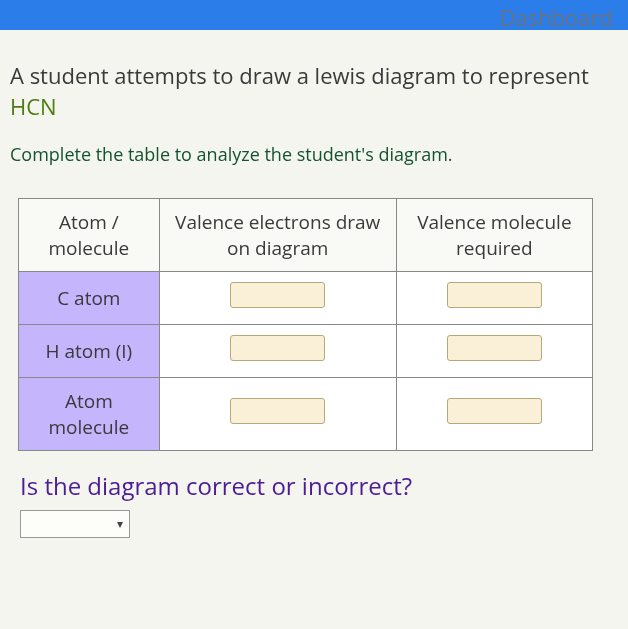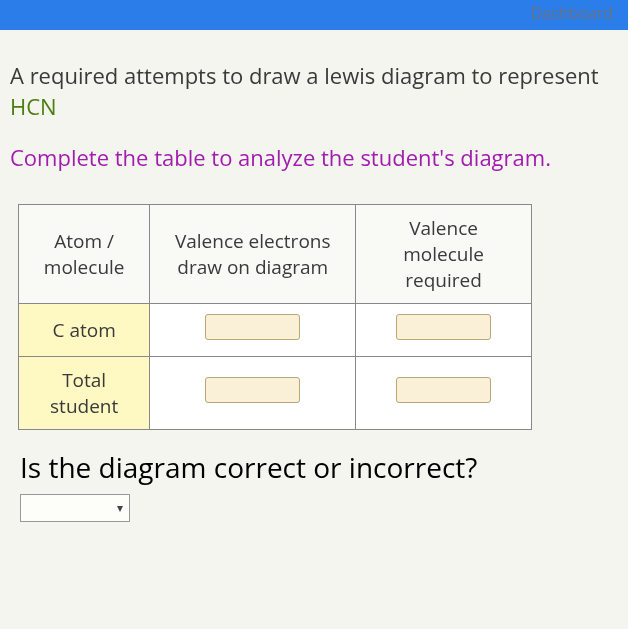--- a/index.html
+++ b/index.html
@@ -15,45 +15,45 @@
       background: #2b7de9;
       height: 30px;
       width: 100%;
       display: flex;
       justify-content: flex-end;
       align-items: center;
       padding-right: 20px;
     }
     .dashboard-label {
       color: #6b7280;
-      font-size: 16px;
+      font-size: 22px;
       position: absolute;
       top: 2px;
       right: 15px;
       z-index: 10;
       margin-left: 39px;
     }
     .content {
       padding: 30px 10px 10px 10px;
       color: #333;
     }
     .question-text {
       font-size: 22px;
       color: #3a3a3a;
       margin-bottom: 20px;
       line-height: 1.4;
     }
     .instruction-text {
-      font-size: 22px;
-      color: #a21caf;
+      font-size: 18px;
+      color: #14532d;
       margin-bottom: 18px;
     }
     table {
       border-collapse: collapse;
-      width: 514px;
+      width: 575px;
       margin-left: 8px;
       margin-top: 32px;
     }
     th, td {
       border: 1px solid #888;
       padding: 10px 12px;
       text-align: center;
       font-size: 19px;
       color: #3a3a3a;
       font-weight: normal;
@@ -62,38 +62,38 @@
       background: #f9f9f5;
       font-weight: normal;
       vertical-align: middle;
       height: 70px;
     }
     td {
       height: 44px;
       vertical-align: middle;
     }
     .row-label {
-      background: #fef9c3;
+      background: #c4b5fd;
     }
     .input-cell {
       background: #fff;
     }
     .answer-box {
       display: inline-block;
       width: 95px;
       height: 26px;
       background: #faf0d8;
       border: 1px solid #b8a878;
       border-radius: 3px;
     }
     .bottom-question {
       margin-top: 18px;
       margin-left: 10px;
-      font-size: 28px;
-      color: #000000;
+      font-size: 24px;
+      color: #4c1d95;
     }
     .dropdown {
       margin-top: 8px;
       margin-left: 10px;
       width: 110px;
       height: 28px;
       border: 1px solid #999;
       background: #fdfdfa;
       display: flex;
       align-items: center;
@@ -111,40 +111,45 @@
     }
   </style>
 </head>
 <body>
 
 <div class="top-bar"></div>
 <div class="dashboard-label">Dashboard</div>
 
 <div class="content">
   <p class="question-text">
-    <span>A required attempts to draw a lewis diagram to represent </span><span class="hcn">HCN</span>
+    <span>A student attempts to draw a lewis diagram to represent </span><span class="hcn">HCN</span>
   </p>
   <p class="instruction-text">Complete the table to analyze the student's diagram.</p>
 
   <table>
     <thead>
       <tr>
         <th>Atom / molecule</th>
         <th>Valence electrons draw on diagram</th>
         <th>Valence molecule required</th>
       </tr>
     </thead>
     <tbody>
       <tr>
         <td class="row-label">C atom</td>
         <td class="input-cell"><span class="answer-box"></span></td>
         <td class="input-cell"><span class="answer-box"></span></td>
       </tr>
       <tr>
-        <td class="row-label">Total student</td>
+        <td class="row-label">H atom (I)</td>
+        <td class="input-cell"><span class="answer-box"></span></td>
+        <td class="input-cell"><span class="answer-box"></span></td>
+      </tr>
+      <tr>
+        <td class="row-label">Atom molecule</td>
         <td class="input-cell"><span class="answer-box"></span></td>
         <td class="input-cell"><span class="answer-box"></span></td>
       </tr>
     </tbody>
   </table>
 
   <p class="bottom-question">Is the diagram correct or incorrect?</p>
   <div class="dropdown">
     <span class="chevron">▾</span>
   </div>

